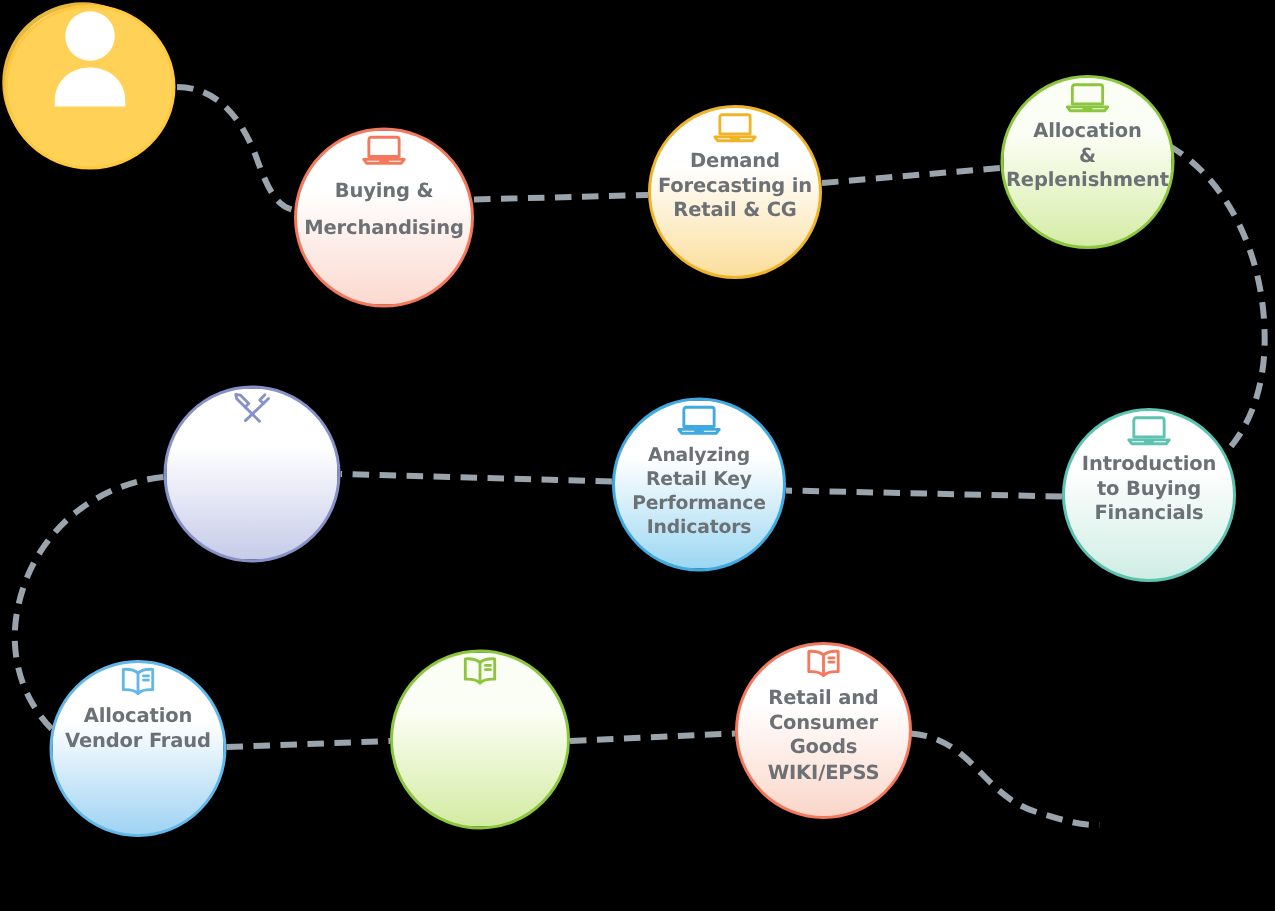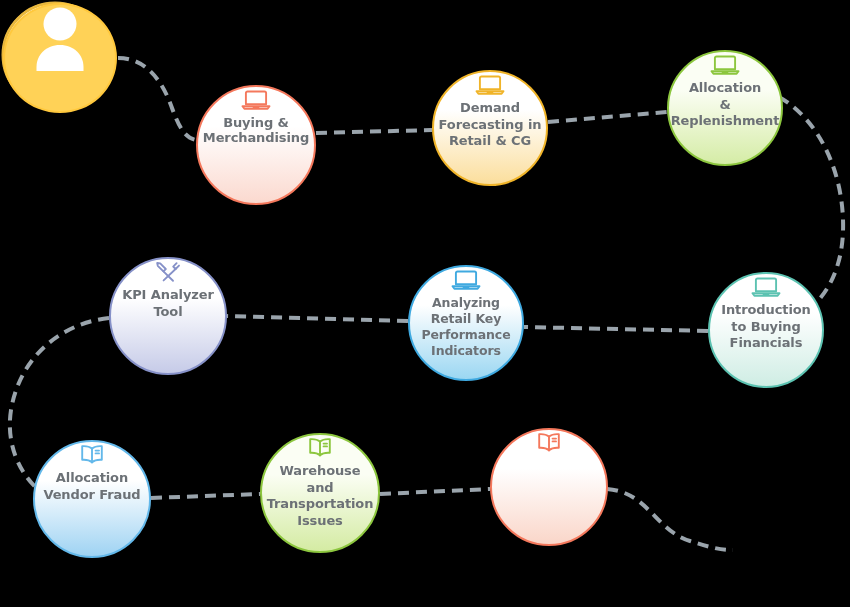--- a/index.html
+++ b/index.html
@@ -93,21 +93,21 @@
     </span>
   </div>
 
   <div id="nodes-layer">
       <div class="node" style="left: 196px; top: 85px; width: 120px; height: 120px; border: 2px solid rgb(244, 120, 92); background: linear-gradient(rgb(255, 255, 255) 0%, rgb(255, 255, 255) 34%, rgb(251, 217, 207) 100%);">
         <span class="node-icon"><svg width="30" height="26" viewBox="0 0 30 26" fill="none" stroke="#F4785C" stroke-width="1.9" stroke-linecap="round" stroke-linejoin="round">
             <path d="M6.5 4.5 h17 a1.6 1.6 0 0 1 1.6 1.6 v11.2 h-20.2 v-11.2 a1.6 1.6 0 0 1 1.6 -1.6 z"></path>
             <path d="M1.5 19.2 h27 l-1.9 2.6 h-23.2 z"></path>
             <path d="M12.6 20.4 h4.8"></path>
           </svg></span>
-        <div class="node-label" style="font-size: 13px; line-height: 15px;">Buying &amp;
+        <div class="node-label" style="font-size: 13px; line-height: 25px;">Buying &amp;
 Merchandising</div>
       </div>
       <div class="node" style="left: 432px; top: 70px; width: 116px; height: 116px; border: 2px solid rgb(240, 180, 41); background: linear-gradient(rgb(255, 255, 255) 0%, rgb(255, 255, 255) 34%, rgb(251, 222, 156) 100%);">
         <span class="node-icon"><svg width="30" height="26" viewBox="0 0 30 26" fill="none" stroke="#F0B429" stroke-width="1.9" stroke-linecap="round" stroke-linejoin="round">
             <path d="M6.5 4.5 h17 a1.6 1.6 0 0 1 1.6 1.6 v11.2 h-20.2 v-11.2 a1.6 1.6 0 0 1 1.6 -1.6 z"></path>
             <path d="M1.5 19.2 h27 l-1.9 2.6 h-23.2 z"></path>
             <path d="M12.6 20.4 h4.8"></path>
           </svg></span>
         <div class="node-label" style="font-size: 13px; line-height: 16.5px;">Demand
 Forecasting in
@@ -144,54 +144,52 @@
 Performance
 Indicators</div>
       </div>
       <div class="node" style="left: 109px; top: 257px; width: 118px; height: 118px; border: 2px solid rgb(134, 145, 200); background: linear-gradient(rgb(255, 255, 255) 0%, rgb(255, 255, 255) 34%, rgb(198, 203, 232) 100%);">
         <span class="node-icon"><svg width="30" height="26" viewBox="0 0 30 26" fill="none" stroke="#8691C8" stroke-width="1.9" stroke-linecap="round" stroke-linejoin="round">
             <path d="M7.2 4.4 l5.6 5.6 -2.4 2.4 -5.6 -5.6 -0.6 -2.8 z"></path>
             <path d="M10.4 12.4 l9.6 9.4"></path>
             <path d="M23.6 4.2 l-3.4 3.4 2.4 2.4 3.4 -3.4"></path>
             <path d="M22.6 10 l-12 11.4"></path>
           </svg></span>
-        <div class="node-label" style="font-size: 13px; line-height: 16.5px;">KPI Analyzer
-Tool</div>
       </div>
       <div class="node" style="left: 33px; top: 440px; width: 118px; height: 118px; border: 2px solid rgb(99, 184, 234); background: linear-gradient(rgb(255, 255, 255) 0%, rgb(255, 255, 255) 34%, rgb(159, 211, 243) 100%);">
         <span class="node-icon"><svg width="30" height="26" viewBox="0 0 30 26" fill="none" stroke="#63B8EA" stroke-width="1.9" stroke-linecap="round" stroke-linejoin="round">
             <path d="M15 6.6 C12.6 4.6 9.4 3.9 5.2 4.2 v13.6 c4.2 -0.3 7.4 0.4 9.8 2.4"></path>
             <path d="M15 6.6 C17.4 4.6 20.6 3.9 24.8 4.2 v13.6 c-4.2 -0.3 -7.4 0.4 -9.8 2.4"></path>
             <path d="M15 6.6 v13.8"></path>
             <path d="M18.6 8.6 h3.4"></path>
             <path d="M18.6 11.4 h3.4"></path>
           </svg></span>
         <div class="node-label" style="font-size: 13px; line-height: 16.5px;">Allocation
 Vendor Fraud</div>
       </div>
       <div class="node" style="left: 260px; top: 433px; width: 120px; height: 120px; border: 2px solid rgb(140, 198, 62); background: linear-gradient(rgb(251, 254, 244) 0%, rgb(251, 254, 244) 34%, rgb(212, 235, 163) 100%);">
         <span class="node-icon"><svg width="30" height="26" viewBox="0 0 30 26" fill="none" stroke="#8CC63E" stroke-width="1.9" stroke-linecap="round" stroke-linejoin="round">
             <path d="M15 6.6 C12.6 4.6 9.4 3.9 5.2 4.2 v13.6 c4.2 -0.3 7.4 0.4 9.8 2.4"></path>
             <path d="M15 6.6 C17.4 4.6 20.6 3.9 24.8 4.2 v13.6 c-4.2 -0.3 -7.4 0.4 -9.8 2.4"></path>
             <path d="M15 6.6 v13.8"></path>
             <path d="M18.6 8.6 h3.4"></path>
             <path d="M18.6 11.4 h3.4"></path>
           </svg></span>
-        <div class="node-label" style="font-size: 13px; line-height: 16.5px;">Warehouse and
-Transportation
-Issues</div>
       </div>
       <div class="node" style="left: 490px; top: 428px; width: 118px; height: 118px; border: 2px solid rgb(244, 120, 92); background: linear-gradient(rgb(255, 255, 255) 0%, rgb(255, 255, 255) 34%, rgb(250, 214, 201) 100%);">
         <span class="node-icon"><svg width="30" height="26" viewBox="0 0 30 26" fill="none" stroke="#F4785C" stroke-width="1.9" stroke-linecap="round" stroke-linejoin="round">
             <path d="M15 6.6 C12.6 4.6 9.4 3.9 5.2 4.2 v13.6 c4.2 -0.3 7.4 0.4 9.8 2.4"></path>
             <path d="M15 6.6 C17.4 4.6 20.6 3.9 24.8 4.2 v13.6 c-4.2 -0.3 -7.4 0.4 -9.8 2.4"></path>
             <path d="M15 6.6 v13.8"></path>
             <path d="M18.6 8.6 h3.4"></path>
             <path d="M18.6 11.4 h3.4"></path>
           </svg></span>
+        <div class="node-label" style="font-size: 13px; line-height: 16.5px;">Retail and
+Consumer Goods
+WIKI/EPSS</div>
       </div>
     </div>
 
   <div id="badge-node">
     <svg class="badge-svg" width="110" height="110" viewBox="0 0 110 110" xmlns="http://www.w3.org/2000/svg">
       <defs>
         <radialGradient id="discGrad" cx="40%" cy="38%" r="72%">
           <stop offset="0%" stop-color="#6FE0C6"></stop>
           <stop offset="70%" stop-color="#4FC6AA"></stop>
           <stop offset="100%" stop-color="#3FB79B"></stop>

